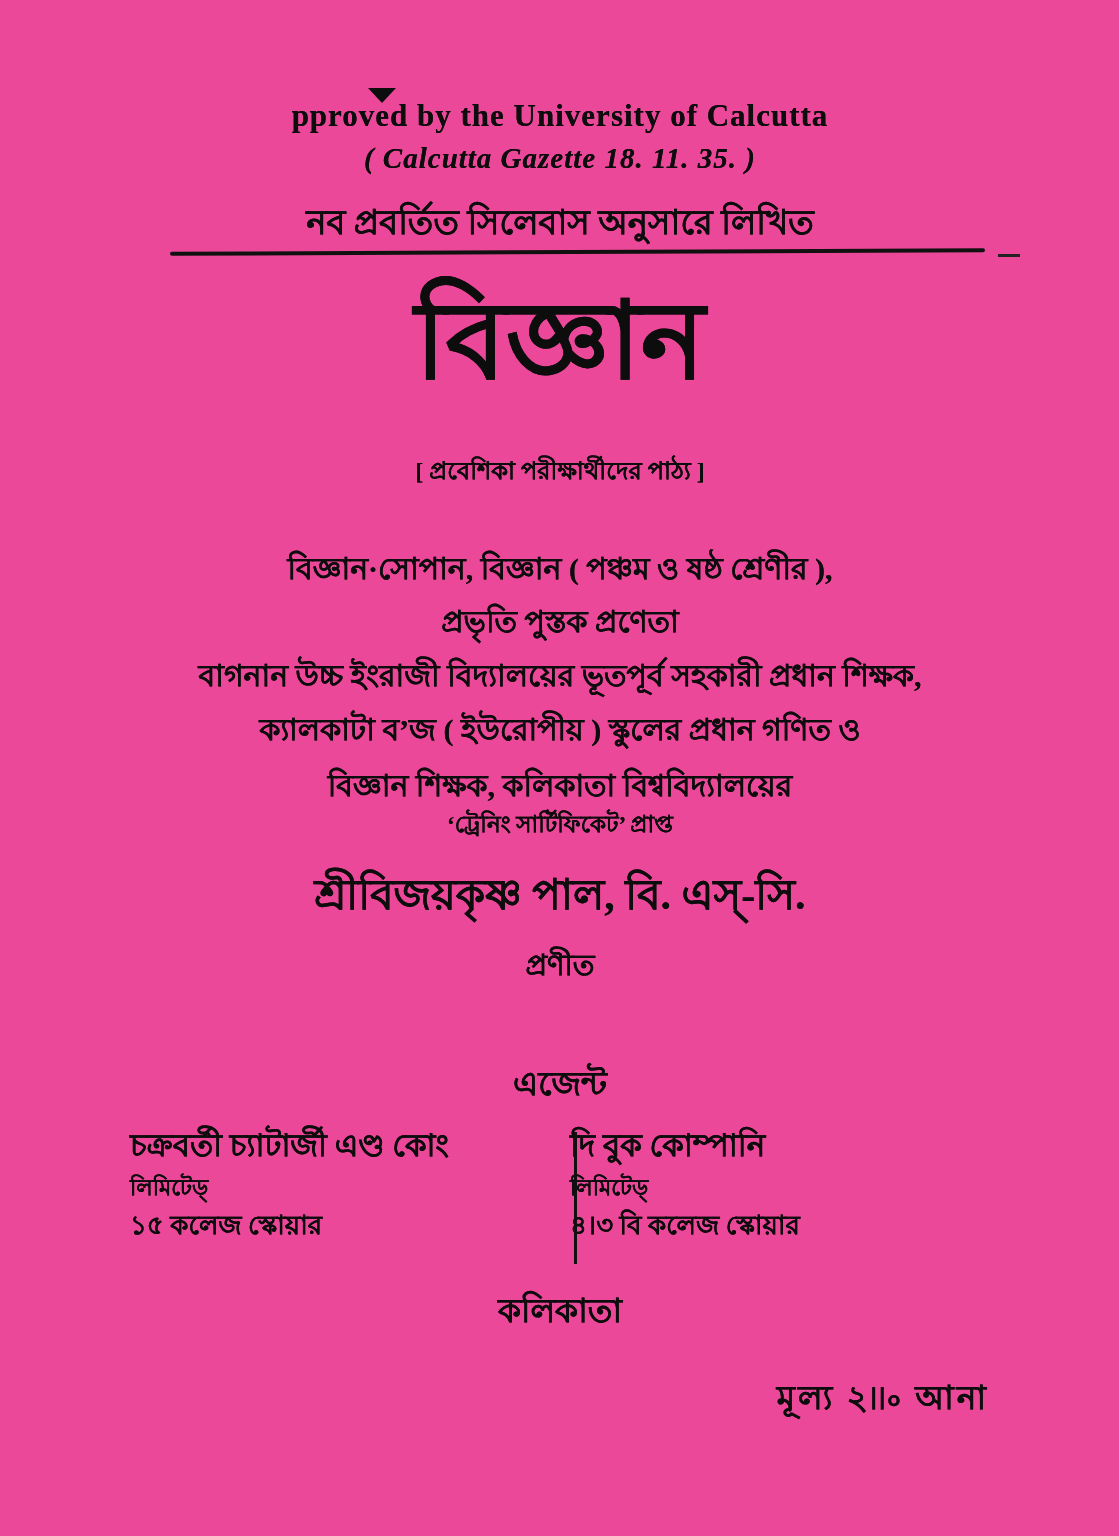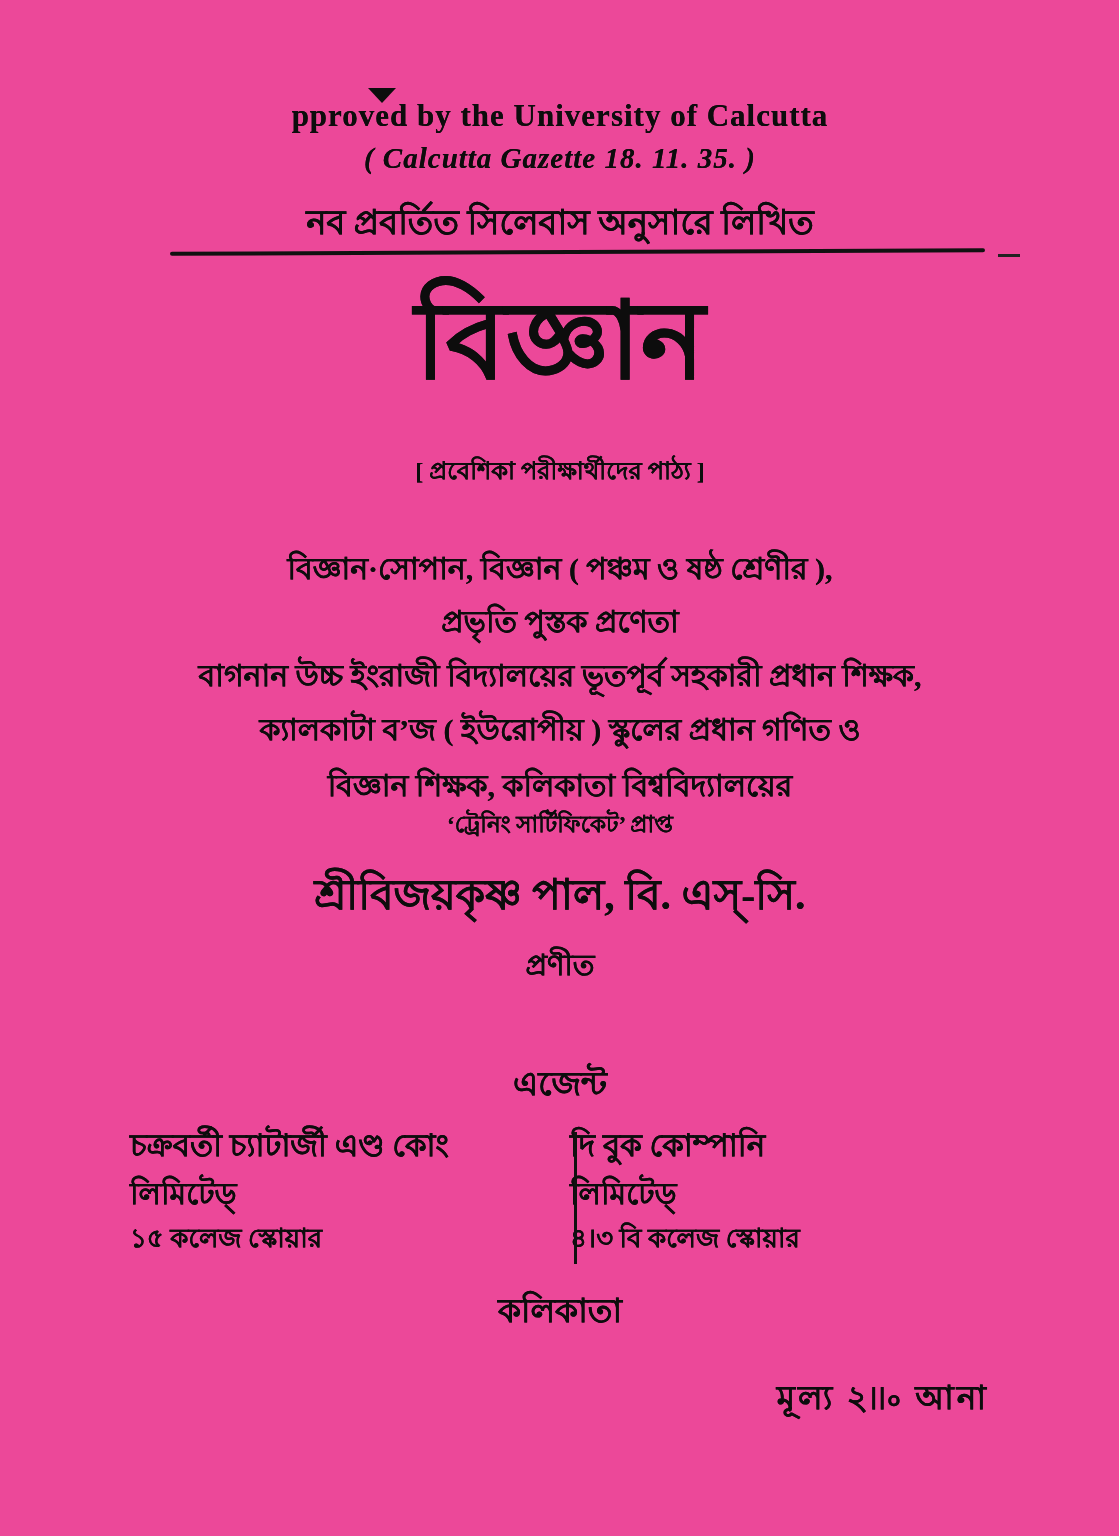--- a/index.html
+++ b/index.html
@@ -126,21 +126,21 @@
     left: 70px;
     width: 880px;
     display: flex;
   }
   .agent-col {
     width: 50%;
     text-align: left;
     font-weight: bold;
   }
   .agent-name { font-size: 31px; line-height: 1.55; }
-  .agent-ltd  { font-size: 30px; line-height: 1.6; }
+  .agent-ltd  { font-size: 22px; line-height: 1.6; }
   .agent-addr { font-size: 26px; margin-top: 0; }
   .col-divider {
     position: absolute;
     left: 50.5%;
     top: 10px;
     width: 3px;
     height: 132px;
     background: #111;
   }
   .city {

